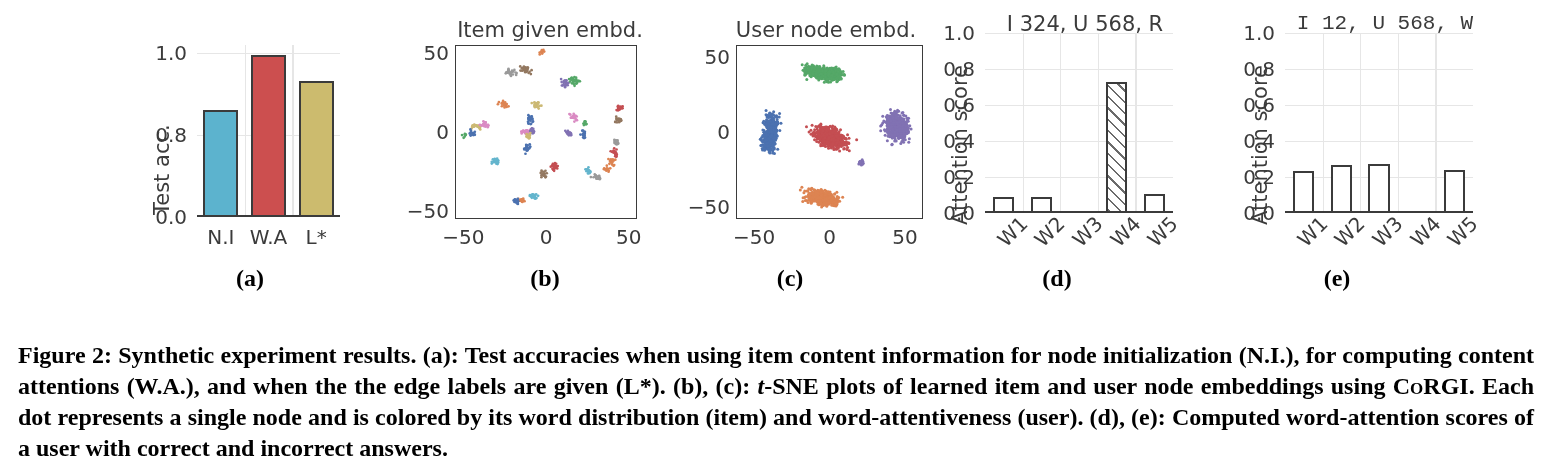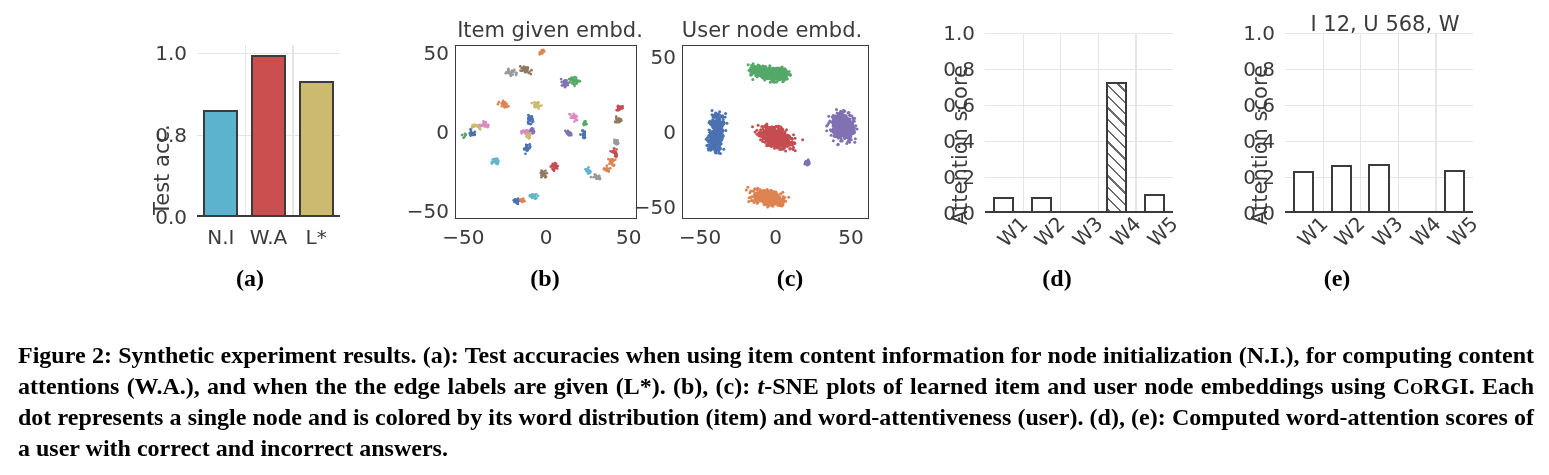--- a/index.html
+++ b/index.html
@@ -844,21 +844,21 @@
         </svg>
     </div>
   <div class="tick-label" style="left:-7px;top:211.09px;width:56px;text-align:right;transform:translateY(-50%);">−50</div>
       <div class="tick-label" style="left:-7px;top:132.00px;width:56px;text-align:right;transform:translateY(-50%);">0</div>
       <div class="tick-label" style="left:-7px;top:52.91px;width:56px;text-align:right;transform:translateY(-50%);">50</div>
       <div class="tick-label" style="left:63.27px;top:225px;transform:translateX(-50%);">−50</div>
       <div class="tick-label" style="left:146.00px;top:225px;transform:translateX(-50%);">0</div>
       <div class="tick-label" style="left:228.73px;top:225px;transform:translateX(-50%);">50</div>
     </div>
 
-  <div class="panel" id="panel-c-wrap" style="left:632px;top:0px;width:280px;height:300px;">
+  <div class="panel" id="panel-c-wrap" style="left:686px;top:0px;width:280px;height:300px;">
     <div class="axis-title" style="left:45px;top:18px;width:190px;">User node embd.</div>
     <div class="axes boxed" id="panel-c-axes" style="left:50px;top:45px;width:185px;height:172px;">
       <svg class="scatter-canvas" id="panel-c-svg" viewBox="0 0 185 172" preserveAspectRatio="none">
           <g fill="#55A868">
             <circle cx="72.97" cy="29.80" r="1.5"></circle>
             <circle cx="87.53" cy="25.16" r="1.5"></circle>
             <circle cx="68.18" cy="28.93" r="1.5"></circle>
             <circle cx="89.60" cy="28.97" r="1.5"></circle>
             <circle cx="71.15" cy="25.12" r="1.5"></circle>
             <circle cx="97.67" cy="27.74" r="1.5"></circle>
@@ -3407,20 +3407,21 @@
     </div>
   <div class="tick-label" style="left:-12px;top:207.00px;width:56px;text-align:right;transform:translateY(-50%);">−50</div>
       <div class="tick-label" style="left:-12px;top:132.00px;width:56px;text-align:right;transform:translateY(-50%);">0</div>
       <div class="tick-label" style="left:-12px;top:57.00px;width:56px;text-align:right;transform:translateY(-50%);">50</div>
       <div class="tick-label" style="left:68.10px;top:225px;transform:translateX(-50%);">−50</div>
       <div class="tick-label" style="left:143.50px;top:225px;transform:translateX(-50%);">0</div>
       <div class="tick-label" style="left:218.90px;top:225px;transform:translateX(-50%);">50</div>
     </div>
 
   <div class="panel" id="panel-d-wrap" style="left:930px;top:0px;width:300px;height:300px;">
+    <div class="axis-title" style="left:55px;top:12px;width:200px;">I 324, U 568, R</div>
     <div class="ylabel" style="left:18px;top:225px;">Attention score</div>
     <div class="axes" id="panel-d-axes" style="left:55px;top:33px;width:188px;height:180px;">
         <div class="tick-label ytick" style="top:180.00px;right:198px;width:60px;">0.0</div>
         <div class="gridline h" style="top:144.00px;"></div>
         <div class="tick-label ytick" style="top:144.00px;right:198px;width:60px;">0.2</div>
         <div class="gridline h" style="top:108.00px;"></div>
         <div class="tick-label ytick" style="top:108.00px;right:198px;width:60px;">0.4</div>
         <div class="gridline h" style="top:72.00px;"></div>
         <div class="tick-label ytick" style="top:72.00px;right:198px;width:60px;">0.6</div>
         <div class="gridline h" style="top:36.00px;"></div>
@@ -3438,21 +3439,21 @@
         <div class="tick-label xtick rot" style="left:56.40px;top:190px;">W2</div>
         <div class="tick-label xtick rot" style="left:94.00px;top:190px;">W3</div>
         <div class="bar hatched" style="left:121.07px;width:21.06px;height:131.40px;border-color:#3b3b3b;"></div>
         <div class="tick-label xtick rot" style="left:131.60px;top:190px;">W4</div>
         <div class="bar hollow" style="left:158.67px;width:21.06px;height:18.90px;border-color:#3b3b3b;"></div>
         <div class="tick-label xtick rot" style="left:169.20px;top:190px;">W5</div>
       </div>
   </div>
 
   <div class="panel" id="panel-e-wrap" style="left:1230px;top:0px;width:300px;height:300px;">
-    <div class="axis-title" style="left:55px;top:12px;width:200px;">I 12, U 568, W</div>
+    <div class="axis-title" style="left:55px;top:12px;width:200px;font-family:Liberation Mono, monospace;">I 12, U 568, W</div>
     <div class="ylabel" style="left:18px;top:225px;">Attention score</div>
     <div class="axes" id="panel-e-axes" style="left:55px;top:33px;width:188px;height:180px;">
         <div class="tick-label ytick" style="top:180.00px;right:198px;width:60px;">0.0</div>
         <div class="gridline h" style="top:144.00px;"></div>
         <div class="tick-label ytick" style="top:144.00px;right:198px;width:60px;">0.2</div>
         <div class="gridline h" style="top:108.00px;"></div>
         <div class="tick-label ytick" style="top:108.00px;right:198px;width:60px;">0.4</div>
         <div class="gridline h" style="top:72.00px;"></div>
         <div class="tick-label ytick" style="top:72.00px;right:198px;width:60px;">0.6</div>
         <div class="gridline h" style="top:36.00px;"></div>

